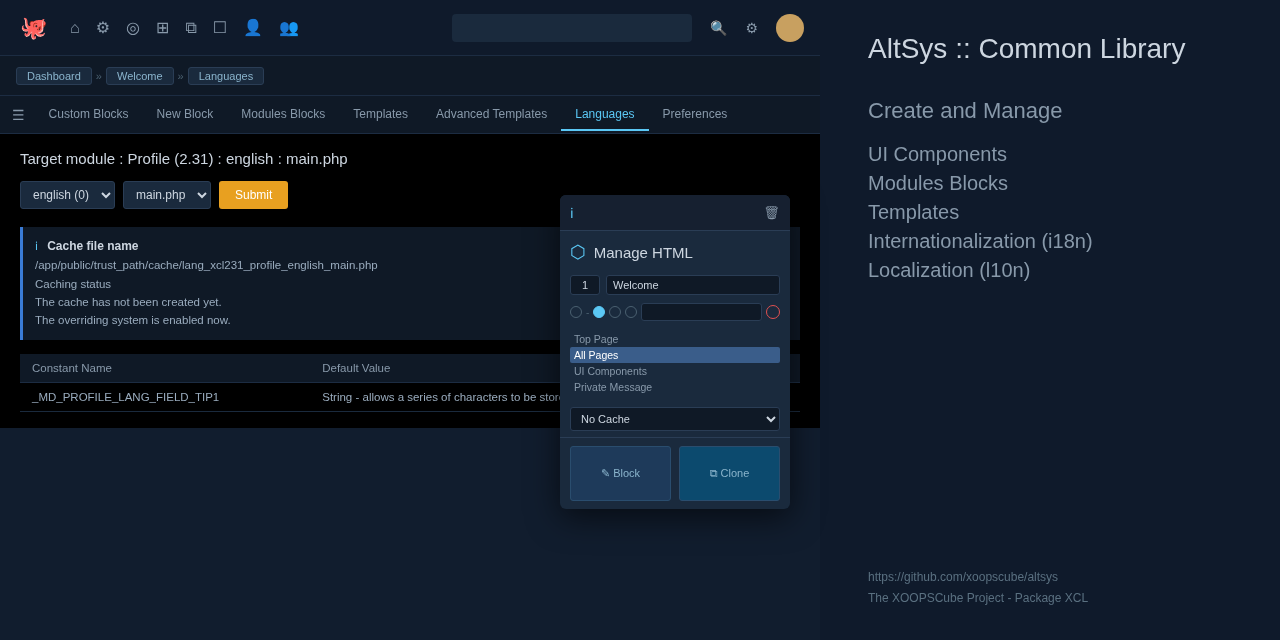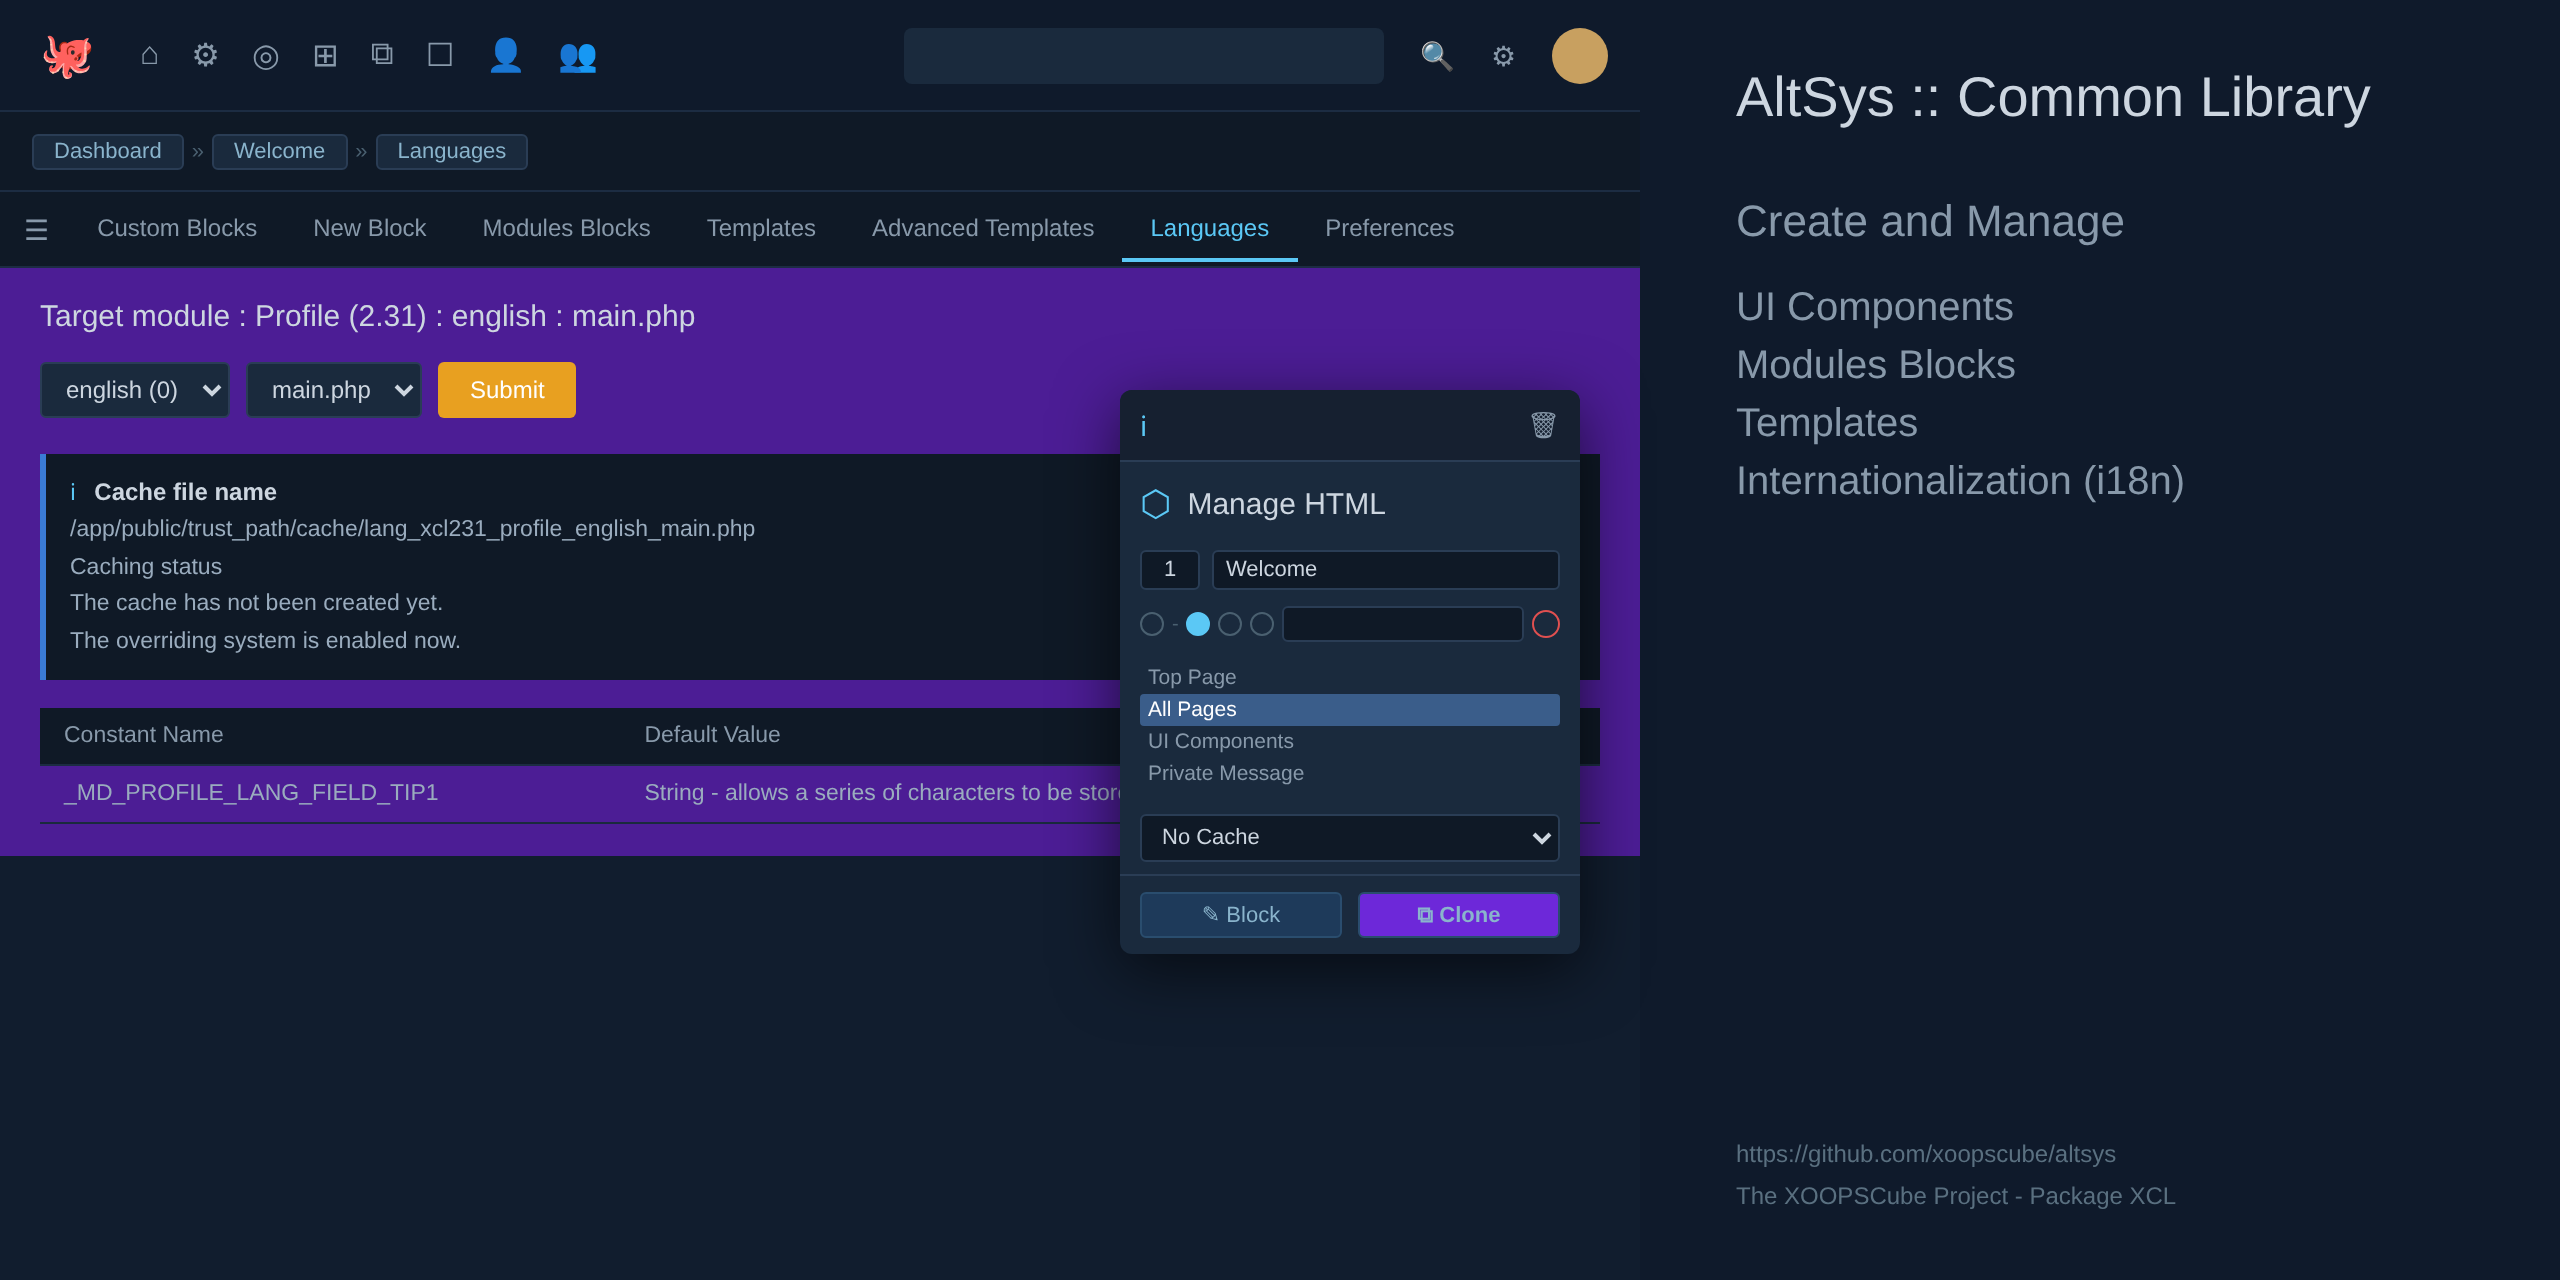--- a/index.html
+++ b/index.html
@@ -132,21 +132,21 @@
       border-bottom: 2px solid transparent;
     }
     .tab.active {
       color: #5bc8f5;
       border-bottom: 2px solid #5bc8f5;
     }
 
     
     .main-content {
       padding: 16px 20px;
-      background: #4c1d95;
+      background: #000000;
     }
 
     .target-title {
       font-size: 15px;
       color: #cdd6e0;
       margin-bottom: 14px;
       font-weight: normal;
     }
 
     .form-row {
@@ -371,29 +371,28 @@
       background: #1e3a5a;
       border: 1px solid #2a4d6e;
       border-radius: 3px;
       color: #8ab4cc;
       padding: 4px 14px;
       font-size: 11px;
       cursor: pointer;
       flex: 1;
     }
     .popup-clone-btn {
-      background: #6d28d9;
+      background: #0c4a6e;
       border: 1px solid #2a4d6e;
       border-radius: 3px;
       color: #8ab4cc;
-      padding: 4px 14px;
-      font-size: 11px;
-      cursor: pointer;
-      flex: 1;
-      font-weight: bold;
+      padding: 20px 14px;
+      font-size: 11px;
+      cursor: pointer;
+      flex: 1;
     }
 
     
     .right-panel {
       flex: 1;
       background: #0f1a2b;
       padding: 32px 48px;
       display: flex;
       flex-direction: column;
       justify-content: flex-start;
@@ -564,18 +563,19 @@
 </div>
 
 <div class="right-panel">
   <div class="right-title">AltSys :: Common Library</div>
   <div class="right-subtitle">Create and Manage</div>
   <ul class="right-list">
     <li>UI Components</li>
     <li>Modules Blocks</li>
     <li>Templates</li>
     <li>Internationalization (i18n)</li>
+    <li>Localization (l10n)</li>
   </ul>
   <div class="right-footer">
     <div>https://github.com/xoopscube/altsys</div>
     <div>The XOOPSCube Project - Package XCL</div>
   </div>
 </div>
 
 </body></html>

